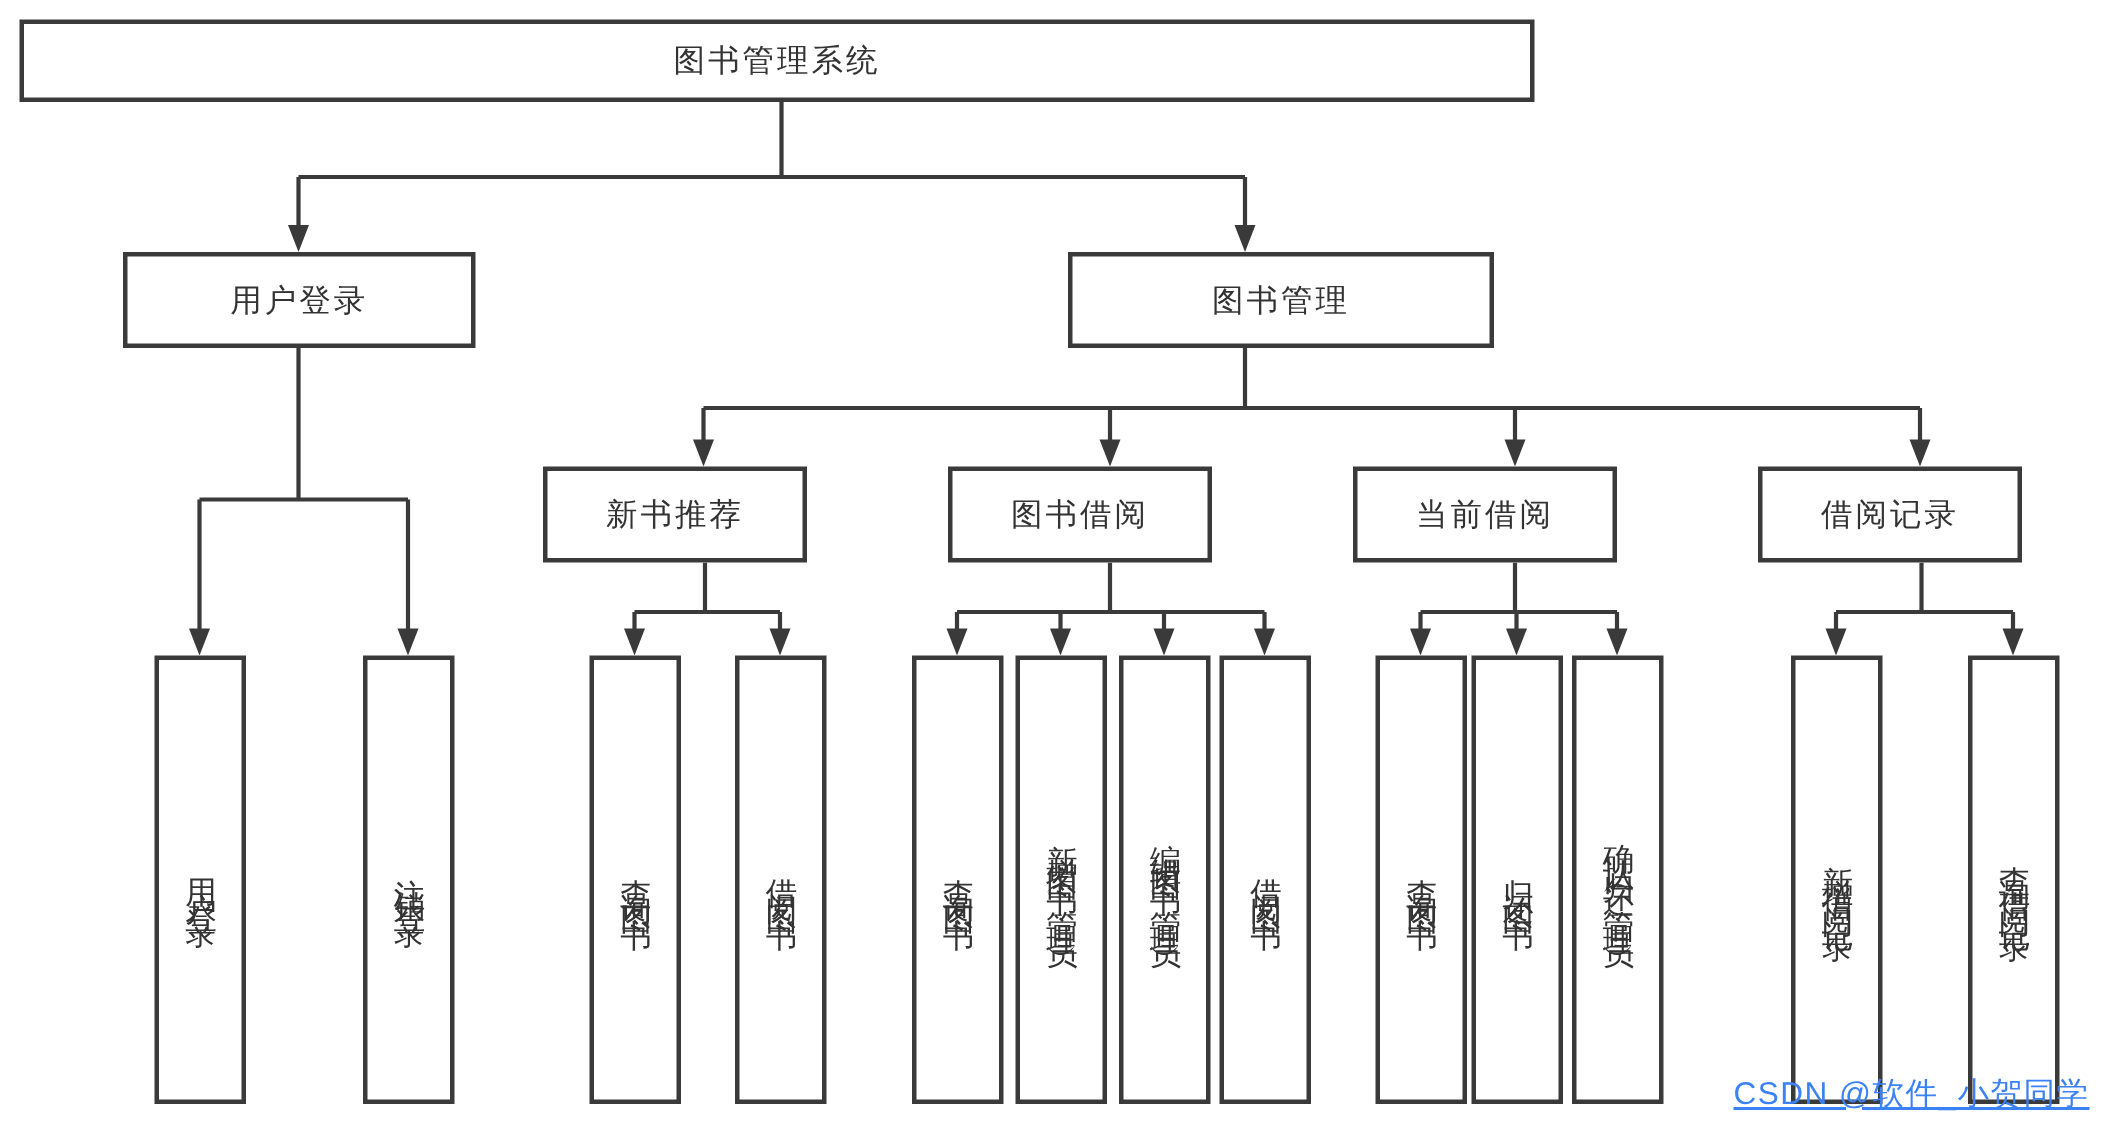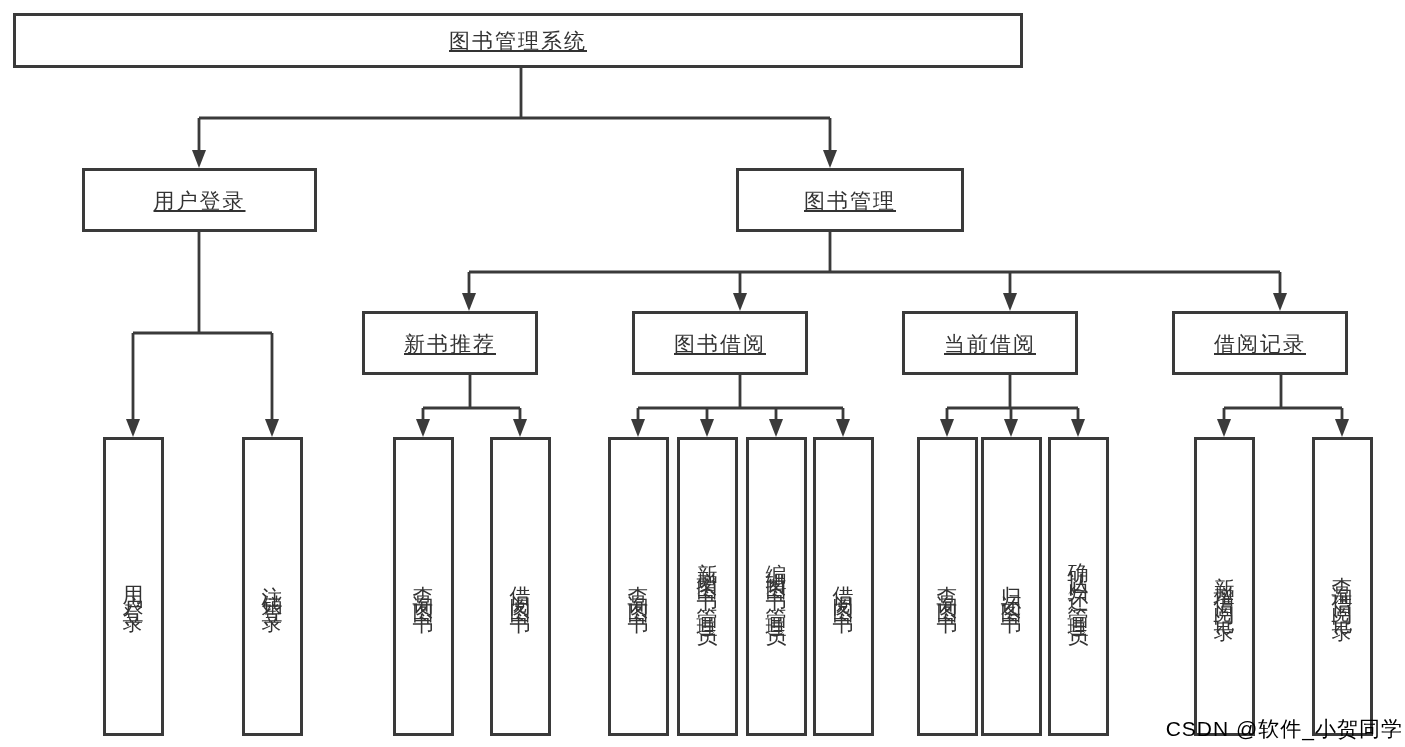--- a/index.html
+++ b/index.html
@@ -26,25 +26,25 @@
     box-sizing: border-box;
     border: 3px solid #3a3a3a;
     background: #ffffff;
     color: #333333;
     display: flex;
     align-items: center;
     justify-content: center;
     z-index: 2;
     line-height: 1;
   }
-  .h-node { font-size: 21px; letter-spacing: 2px; text-decoration: underline; }
+  .h-node { font-size: 21px; letter-spacing: 2px; }
   .n-root { left: 13px;  top: 13px;  width: 1010px; height: 55px; }
   .n-l2   { top: 168px; height: 64px; }
   .n-user-login { left: 82px;  width: 235px; }
-  .n-book-mgmt  { left: 736px; width: 228px; }
+  .n-book-mgmt  { left: 712px; width: 284px; }
   .n-l3   { top: 311px; height: 64px; width: 176px; }
   .n-nb { left: 362px; }
   .n-bb { left: 632px; }
   .n-cb { left: 902px; }
   .n-br { left: 1172px; }
   .leaf {
     top: 437px;
     height: 299px;
     width: 61px;
     writing-mode: vertical-rl;
@@ -60,27 +60,28 @@
   .lf-6  { left: 677px; }
   .lf-7  { left: 746px; }
   .lf-8  { left: 813px; }
   .lf-9  { left: 917px; }
   .lf-10 { left: 981px; }
   .lf-11 { left: 1048px; }
   .lf-12 { left: 1194px; }
   .lf-13 { left: 1312px; }
   .watermark {
     position: absolute;
-    right: 2px;
+    right: 12px;
     bottom: 4px;
     font-size: 21px;
-    color: #000000;
+    color: #3b82f6;
     letter-spacing: 1px;
     z-index: 3;
     white-space: nowrap;
+    text-decoration: underline;
   }
 </style>
 </head>
 <body>
 
 <div class="canvas">
 
   <svg class="connectors" width="1405" height="747" viewBox="0 0 1405 747" xmlns="http://www.w3.org/2000/svg">
     <path fill="none" stroke="#3a3a3a" stroke-width="2.8" d="
       M521 67 V118 M199 118 H830 M199 118 V151 M830 118 V151

